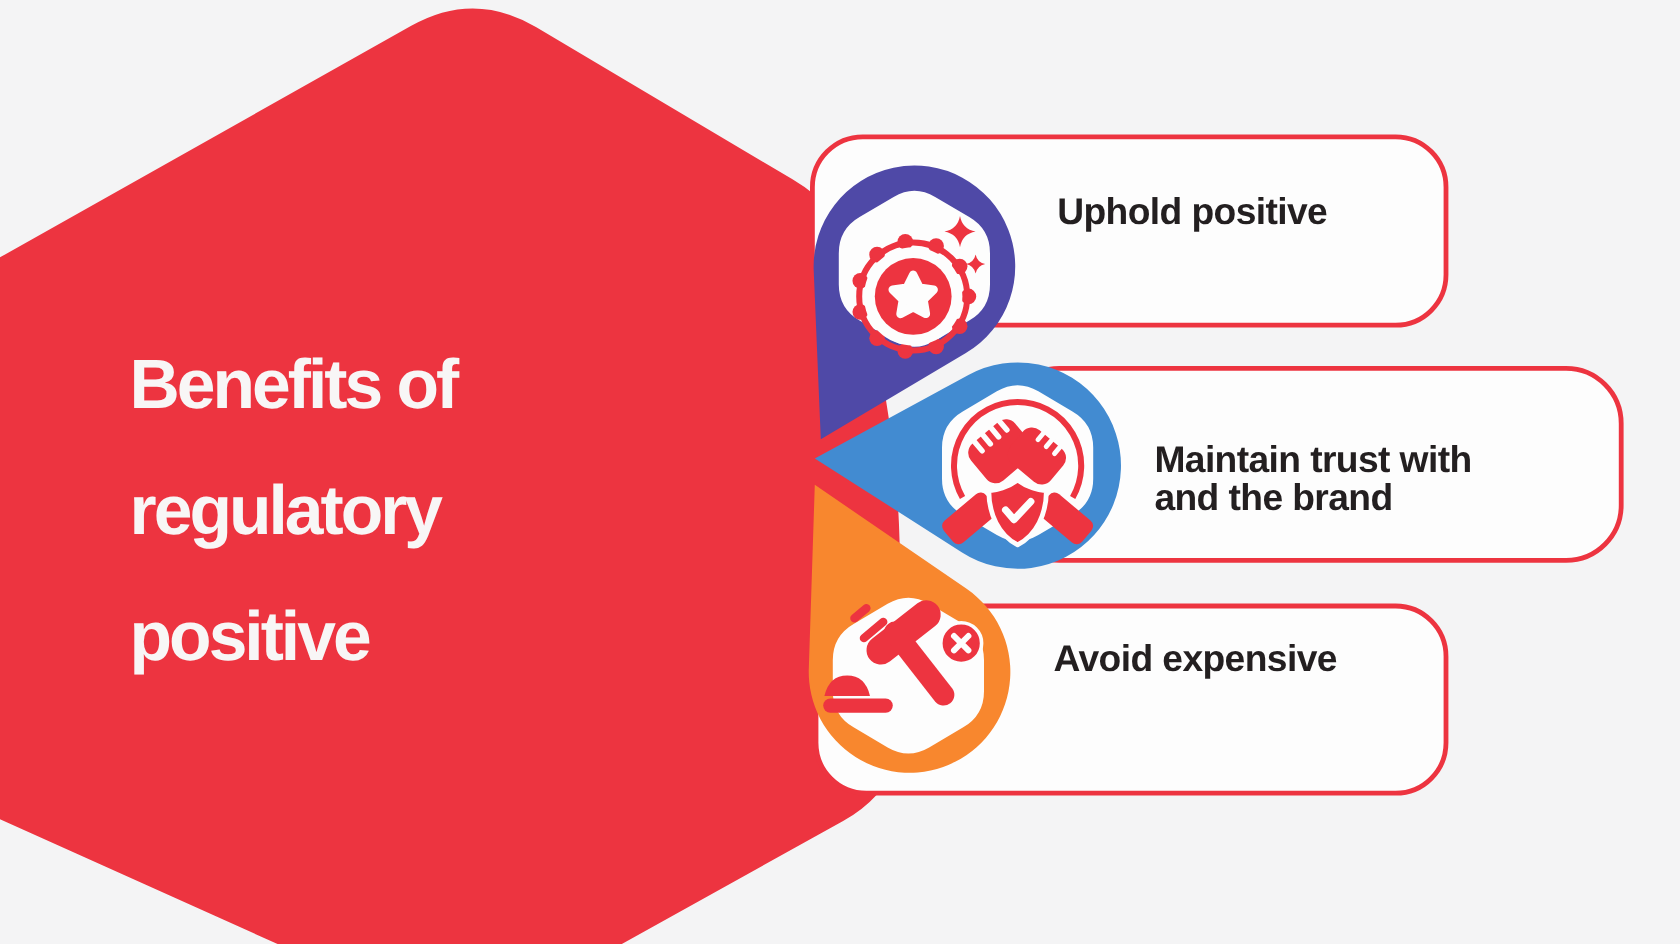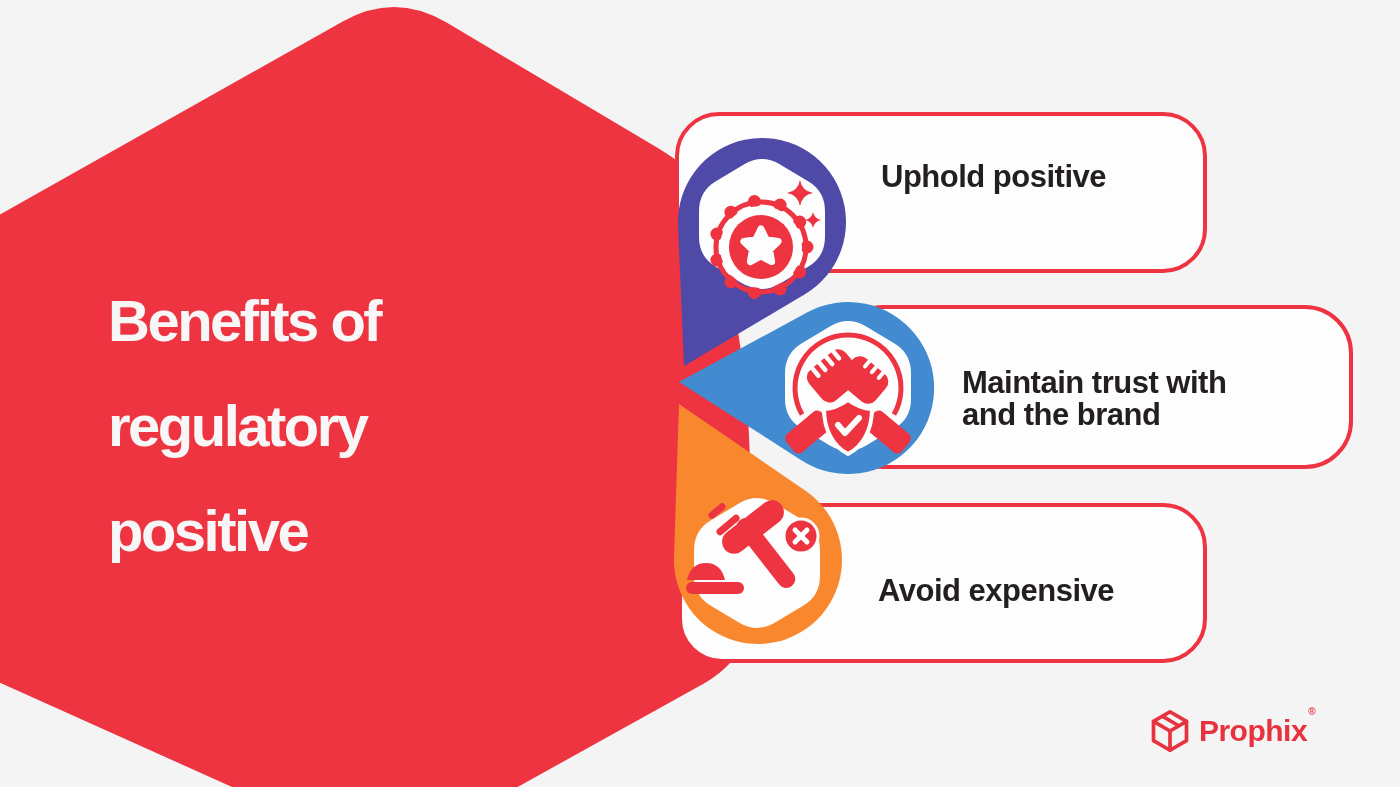--- a/index.html
+++ b/index.html
@@ -29,21 +29,21 @@
   .card-1{left:675px;top:112px;width:532px;height:161px;}
   .card-2{left:835px;top:305px;width:518px;height:164px;border-radius:48px;}
   .card-3{left:678px;top:503px;width:529px;height:160px;}
   .card-text{
     position:absolute;z-index:3;color:var(--ink);
     font-size:31px;font-weight:bold;line-height:32px;letter-spacing:-0.5px;
   }
   .card-text span{display:block;}
   .t1{left:881px;top:161px;}
   .t2{left:962px;top:339px;margin-top:28px;}
-  .t3{left:878px;top:575px;}
+  .t3{left:878px;top:533px;}
   .logo{
     position:absolute;right:86px;bottom:32px;z-index:5;
     display:flex;align-items:center;gap:7px;color:var(--logo);
   }
   .logo .word{font-size:30px;font-weight:bold;letter-spacing:-0.5px;}
   .logo sup{font-size:10px;vertical-align:top;position:relative;top:-8px;left:1px;}
   
   .f-red{fill:var(--red);} .s-red{stroke:var(--red);}
   .f-purple{fill:var(--purple);} .f-blue{fill:var(--blue);} .f-orange{fill:var(--orange);}
   .f-white{fill:var(--card);} .s-white{stroke:var(--card);}
@@ -167,24 +167,14 @@
         <path class="f-red" d="M-70,17 Q-66,0 -51,0 Q-36,0 -32,17 Z"></path>
         <rect class="f-red" x="-71" y="19" width="58" height="12" rx="6"></rect>
         <g>
           <circle class="f-red s-white" cx="44" cy="-27" r="17" stroke-width="3"></circle>
           <path class="s-white" fill="none" stroke-width="5" stroke-linecap="round" d="M38,-33 L50,-21 M50,-33 L38,-21"></path>
         </g>
       </g>
     </g>
   </svg>
 
-  <div class="logo">
-    <svg width="44" height="48" viewBox="-24 -26 48 52">
-      <g fill="none" stroke="#e8323e" stroke-width="4" stroke-linejoin="round" stroke-linecap="round">
-        <path d="M0,-21 L18,-10.5 L18,10.5 L0,21 L-18,10.5 L-18,-10.5 Z"></path>
-        <path d="M-18,-10.5 L0,0 L18,-10.5 M0,0 L0,21"></path>
-        <path d="M-8,-16 L9,-6"></path>
-      </g>
-    </svg>
-    <span class="word"><span>Prophix</span><sup>®</sup></span>
-  </div>
 
 </div>
 
 </body></html>

